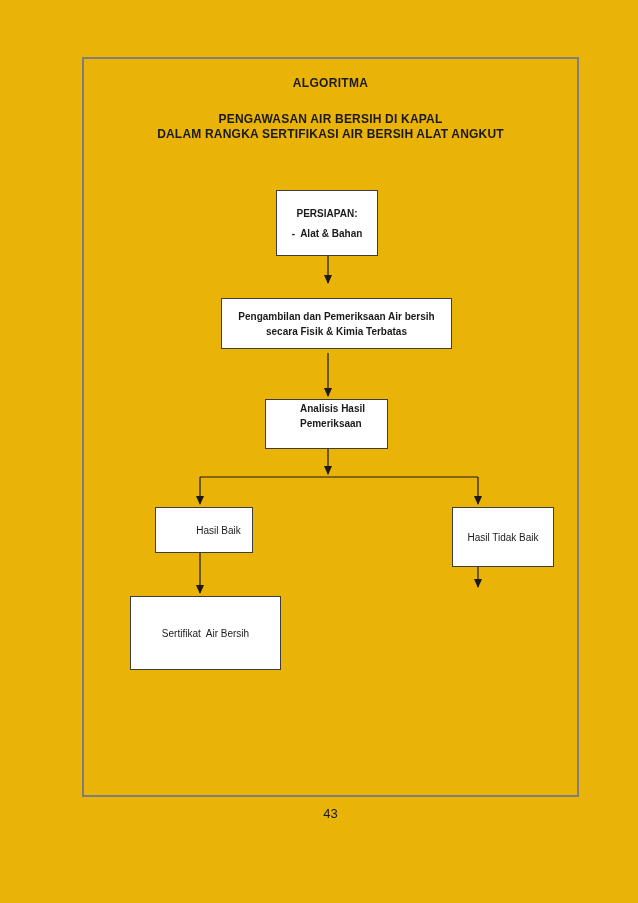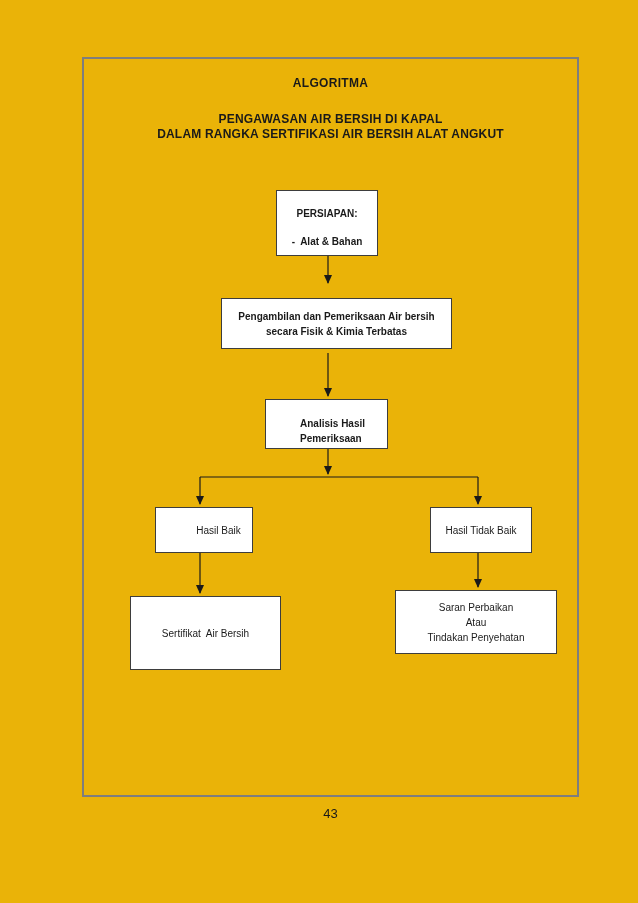--- a/index.html
+++ b/index.html
@@ -56,27 +56,27 @@
     justify-content: center;
     font-size: 10px;
     line-height: 15px;
     text-align: center;
     white-space: pre-wrap;
   }
   .node.bold { font-weight: bold; }
   .node--persiapan {
     justify-content: flex-start;
     padding-top: 15px;
-    gap: 13px;
+    gap: 5px;
   }
   .node--persiapan .item { font-weight: bold; }
   .node--analisis {
     align-items: flex-start;
     justify-content: flex-start;
-    padding: 16px 0 0 34px;
+    padding: 1px 0 0 34px;
     text-align: left;
   }
   .page-number {
     position: absolute;
     left: 82px; top: 806px;
     width: 497px;
     text-align: center;
     font-size: 13px;
     color: #1a1a1a;
   }
@@ -123,29 +123,24 @@
 
   <div class="node bold node--analisis" style="left:265px; top:399px; width:123px; height:50px;">
     <div>Analisis Hasil</div>
     <div>Pemeriksaan</div>
   </div>
 
   <div class="node" style="left:155px; top:507px; width:98px; height:46px;padding-left:29px;">
     <div>Hasil Baik</div>
   </div>
 
-  <div class="node" style="left:430px; top:507px; width:102px; height:46px;">
+  <div class="node" style="left:452px; top:507px; width:102px; height:60px;">
     <div>Hasil Tidak Baik</div>
   </div>
 
   <div class="node" style="left:130px; top:596px; width:151px; height:74px;">
     <div>Sertifikat  Air Bersih</div>
   </div>
 
-  <div class="node" style="left:395px; top:590px; width:162px; height:64px;">
-    <div>Saran Perbaikan</div>
-    <div>Atau</div>
-    <div>Tindakan Penyehatan</div>
-  </div>
 
   <div class="page-number">43</div>
 
 </div>
 
 </body></html>

